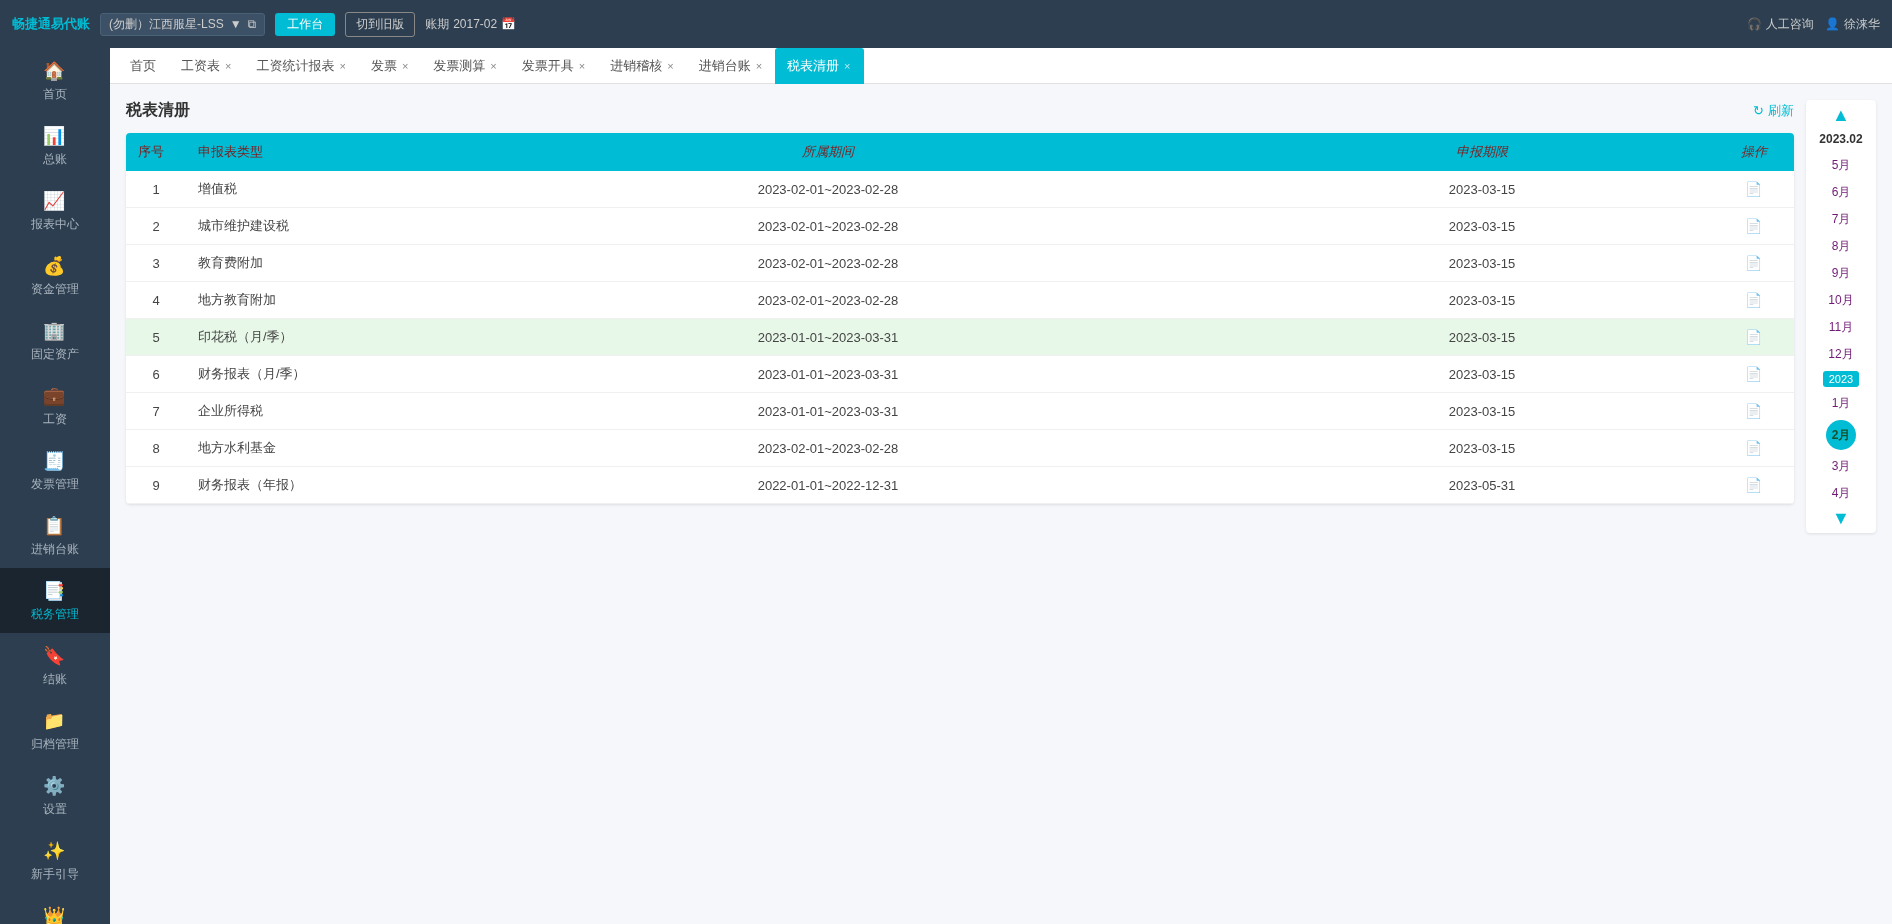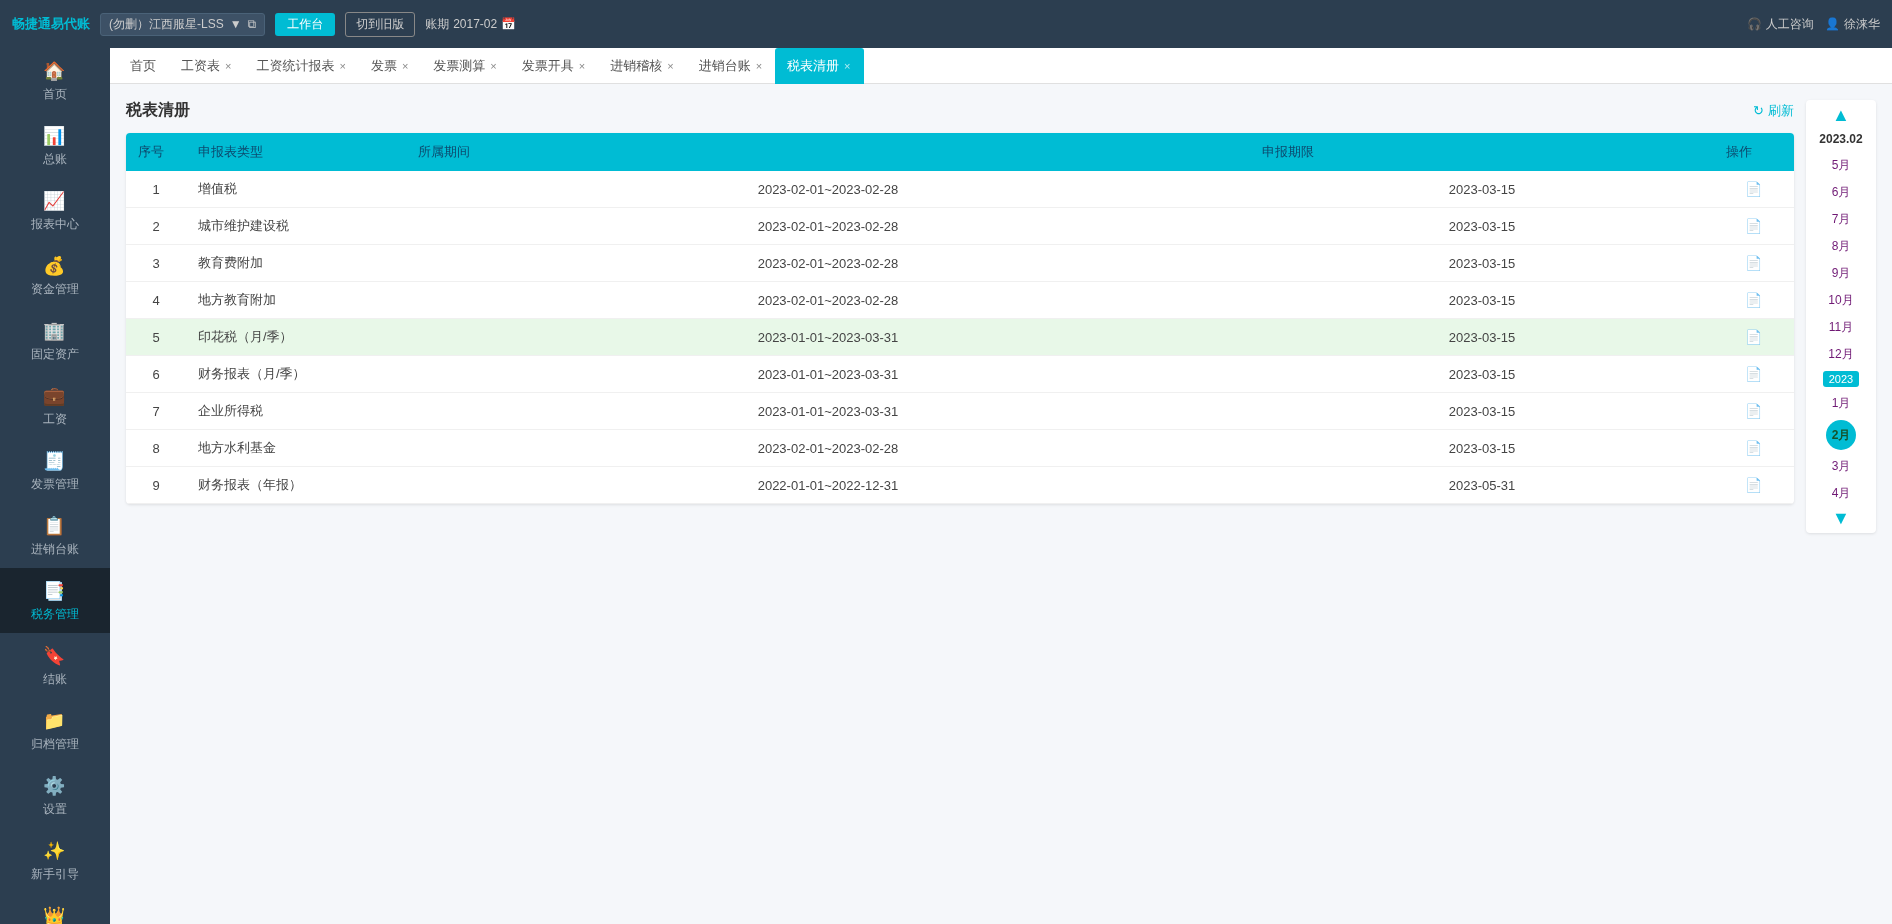--- a/index.html
+++ b/index.html
@@ -166,29 +166,29 @@
     .data-table {
       width: 100%;
       border-collapse: collapse;
       background: white;
       border-radius: 4px;
       overflow: hidden;
       box-shadow: 0 1px 3px rgba(0,0,0,0.1);
     }
     .data-table thead tr {
       background: #00bcd4;
-      color: #0c4a6e;
+      color: #7f1d1d;
     }
     .data-table thead th {
       padding: 10px 12px;
       text-align: left;
       font-weight: normal;
       font-size: 13px;
     }
-    .data-table thead th.center { text-align: left; }
+    .data-table thead th.center { text-align: center; font-style: italic; }
     .data-table tbody tr {
       border-bottom: 1px solid #f0f0f0;
     }
     .data-table tbody tr.highlighted { background: #e8f8e8; }
     .data-table tbody td {
       padding: 9px 12px;
       color: #444;
       font-size: 13px;
       text-align: left;
     }

